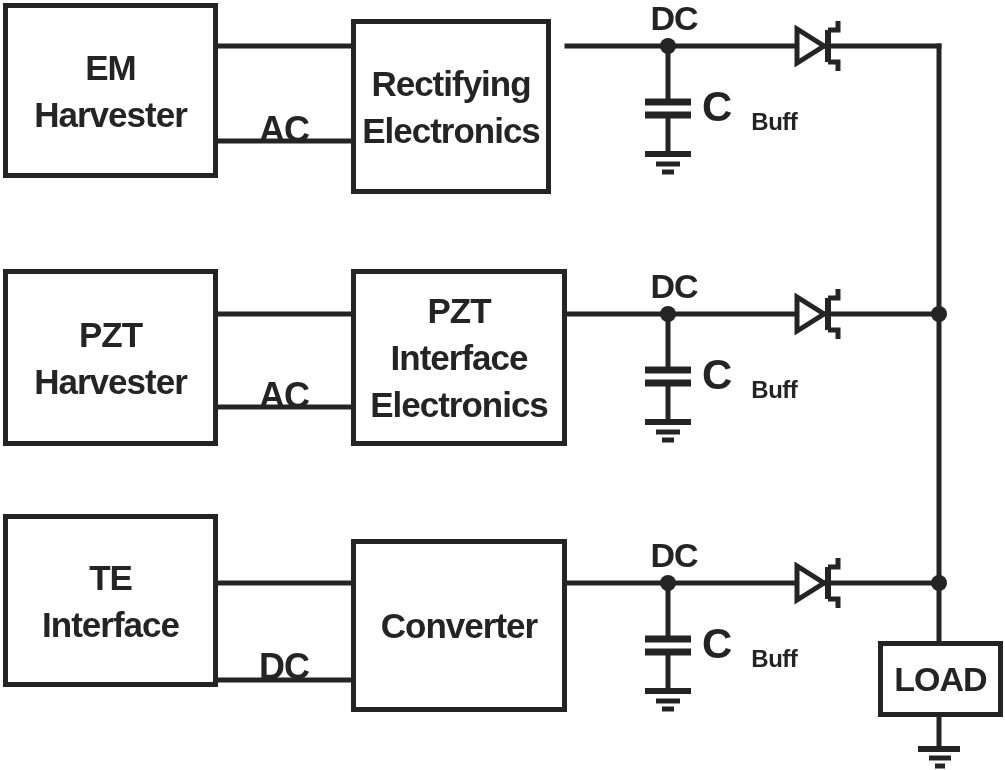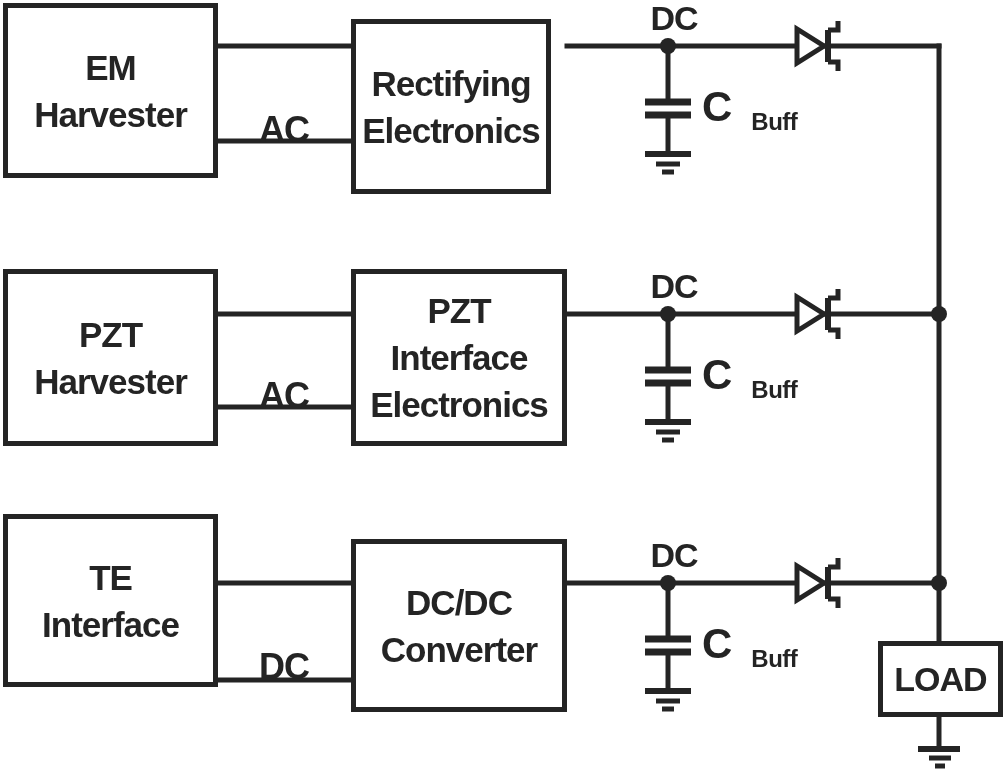--- a/index.html
+++ b/index.html
@@ -147,21 +147,20 @@
   <div class="nodelab" style="left:674px;top:269px">DC</div>
   <div class="caplab" style="left:702px;top:354px">
     <span class="capC">C</span><span class="capSub">Buff</span>
   </div>
 
   <div class="box" style="left:3px;top:514px;width:215px;height:173px">
     <div class="bl">TE</div>
     <div class="bl">Interface</div>
   </div>
   <div class="box" style="left:351px;top:539px;width:216px;height:173px">
-    <div class="bl">DC/DC</div>
     <div class="bl">Converter</div>
   </div>
   <div class="linklab" style="left:284px;top:631px">DC</div>
   <div class="nodelab" style="left:674px;top:538px">DC</div>
   <div class="caplab" style="left:702px;top:623px">
     <span class="capC">C</span><span class="capSub">Buff</span>
   </div>
 
   <div class="box" style="left:878px;top:641px;width:125px;height:76px">
     <div class="loadlab">LOAD</div>

